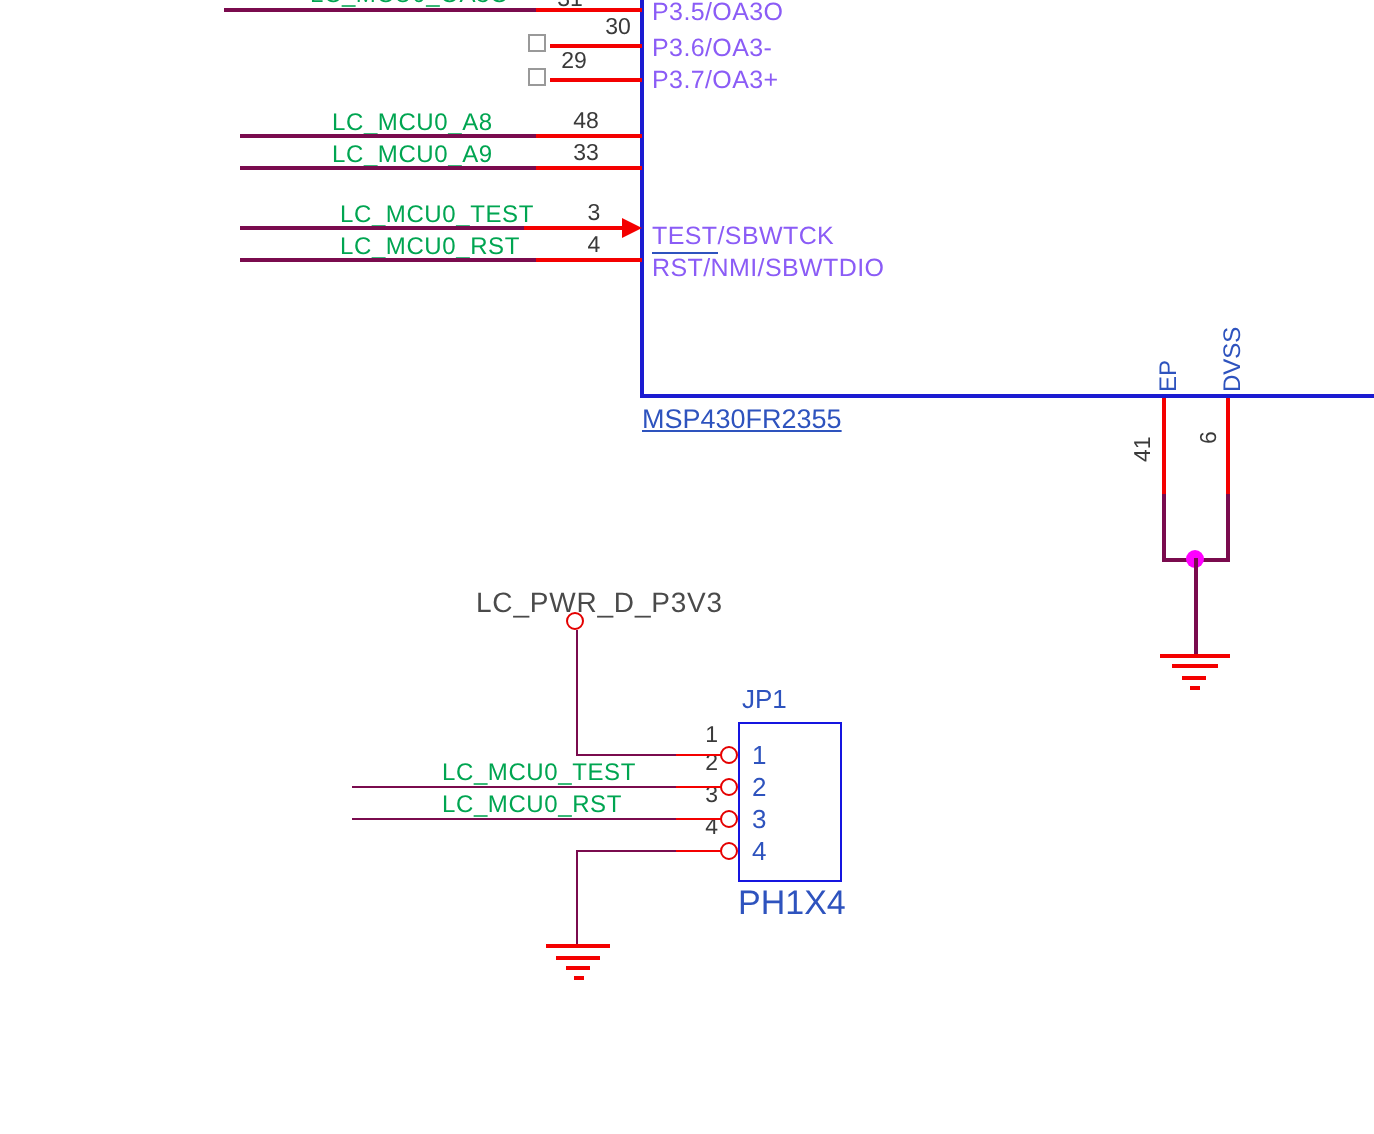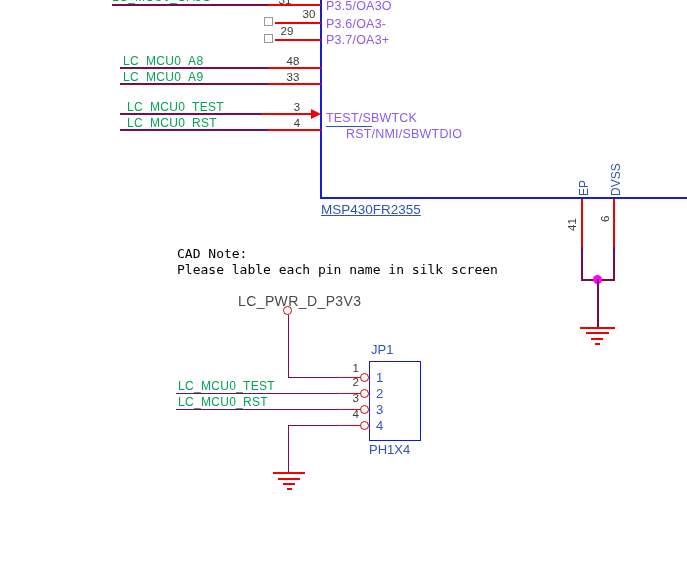--- a/index.html
+++ b/index.html
@@ -8,24 +8,24 @@
   
   .wire{position:absolute;height:1.5px;background:#7a0b4e;}
   .vwire{position:absolute;width:1.5px;background:#7a0b4e;}
   .pinline{position:absolute;height:1.5px;background:#f40000;}
   .vpinline{position:absolute;width:1.5px;background:#f40000;}
   
   .chip-edge{position:absolute;background:#1b1bd1;}
   .pinname{position:absolute;left:326px;color:#8b5cf6;font-size:12.5px;line-height:14px;
            white-space:nowrap;letter-spacing:0.2px;}
   .bar-under{border-bottom:1.5px solid #2e53be;padding-bottom:1px;}
-  .bar-over{border-top:1.5px solid #2e53be;padding-top:0px;margin-left:20px;}
+  .bar-over{border-top:1.5px solid #2e53be;padding-top:0px;}
   .refdes{position:absolute;color:#2e53be;font-size:13.5px;white-space:nowrap;}
   .pinnum{position:absolute;color:#3a3a3a;font-size:11.5px;text-align:center;white-space:nowrap;}
-  .netlabel{position:absolute;color:#00a551;font-size:12px;letter-spacing:0.3px;white-space:nowrap;}
+  .netlabel{position:absolute;color:#00a551;font-size:12px;letter-spacing:0.3px;white-space:nowrap;margin-left:43px;}
   .vtext{position:absolute;transform:rotate(-90deg);transform-origin:0 0;white-space:nowrap;}
   .ncsq{position:absolute;width:7px;height:7px;border:1.5px solid #999;background:#fff;}
   .gline{position:absolute;height:2px;background:#f40000;}
   .circle{position:absolute;width:7px;height:7px;border:1.5px solid #e40000;border-radius:50%;background:#fff;}
   .junction{position:absolute;width:9px;height:9px;border-radius:50%;background:#ff00ff;}
   .arrow{position:absolute;width:0;height:0;border-left:10px solid #f40000;
          border-top:5px solid transparent;border-bottom:5px solid transparent;}
   .note{position:absolute;color:#000;font-family:"DejaVu Sans Mono","Liberation Mono",monospace;
         font-size:13px;line-height:16px;white-space:nowrap;}
   .pwrlabel{position:absolute;color:#4a4a4a;font-size:14px;letter-spacing:0.4px;white-space:nowrap;}
@@ -94,32 +94,28 @@
   <div class="junction" style="left:593px;top:275px;"></div>
   <div class="vwire" style="left:597px;top:279px;height:48px;"></div>
 
   <div>
     <div class="gline" style="left:580px;top:327px;width:35px;"></div>
     <div class="gline" style="left:586px;top:332px;width:23px;"></div>
     <div class="gline" style="left:591px;top:338px;width:12px;"></div>
     <div class="gline" style="left:595px;top:343px;width:5px;"></div>
   </div>
 
-  <div class="note" style="left:177px;top:246px;">
-    <div>CAD Note:</div>
-    <div>Please lable each pin name in silk screen</div>
-  </div>
 
   <div class="pwrlabel" style="left:238px;top:293px;">LC_PWR_D_P3V3</div>
   <div class="circle" style="left:283px;top:306px;"></div>
   <div class="vwire" style="left:287.5px;top:315px;height:63px;"></div>
 
   <div class="refdes" style="left:371px;top:342px;font-size:13px;">JP1</div>
   <div class="jpbox" style="left:369px;top:361px;width:50px;height:78px;"></div>
-  <div class="refdes" style="left:369px;top:442px;font-size:13px;">PH1X4</div>
+  <div class="refdes" style="left:369px;top:442px;font-size:17px;">PH1X4</div>
 
   <div class="jpnum-in" style="left:376px;top:370px;">1</div>
   <div class="jpnum-in" style="left:376px;top:386px;">2</div>
   <div class="jpnum-in" style="left:376px;top:402px;">3</div>
   <div class="jpnum-in" style="left:376px;top:418px;">4</div>
 
   <div class="jpnum-out" style="left:345px;top:362px;width:14px;">1</div>
   <div class="jpnum-out" style="left:345px;top:376px;width:14px;">2</div>
   <div class="jpnum-out" style="left:345px;top:392px;width:14px;">3</div>
   <div class="jpnum-out" style="left:345px;top:408px;width:14px;">4</div>

